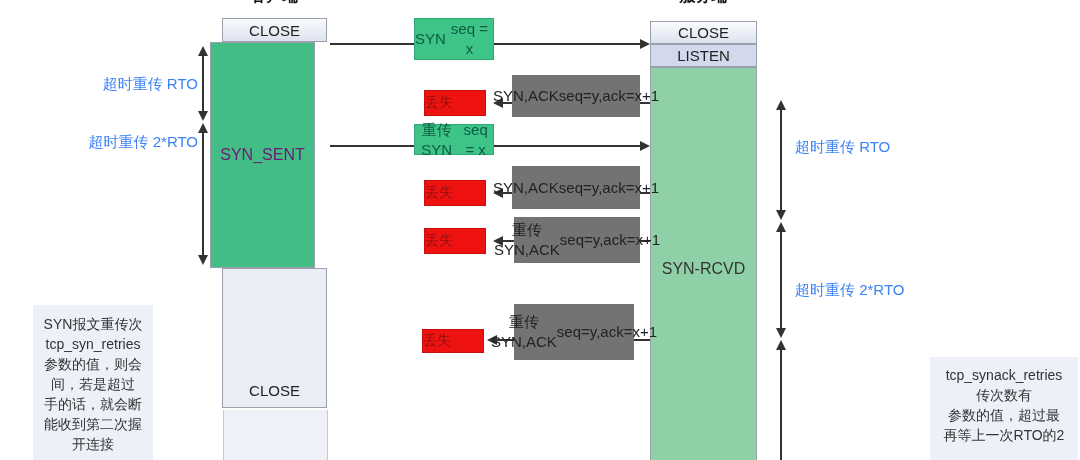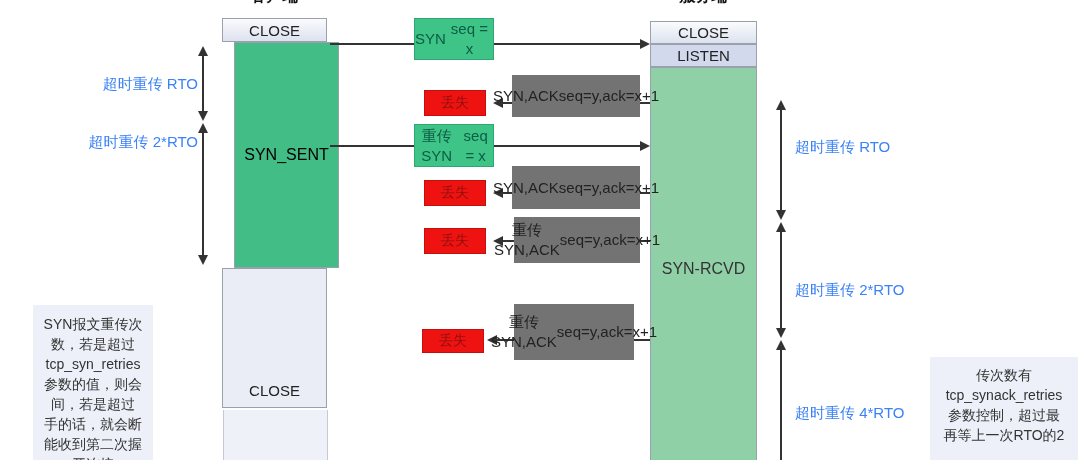--- a/index.html
+++ b/index.html
@@ -12,37 +12,37 @@
   .arr-left{border-top:5px solid transparent;border-bottom:5px solid transparent;border-right:10px solid #333;}
   .arr-up{border-left:5px solid transparent;border-right:5px solid transparent;border-bottom:10px solid #333;}
   .arr-down{border-left:5px solid transparent;border-right:5px solid transparent;border-top:10px solid #333;}
   .statebox{position:absolute;border:1px solid #9aa1ad;display:flex;align-items:center;justify-content:center;
             color:#222;font-size:15px;box-sizing:border-box;}
   .hdr{background:linear-gradient(180deg,#fafbfd,#dde2ef);}
   .msgbox{position:absolute;display:flex;flex-direction:row;align-items:center;justify-content:center;
           text-align:center;font-size:15px;line-height:20px;box-sizing:border-box;}
   .green-msg{background:#3ec487;color:#0d5c44;border:1px solid #2da873;}
   .label-msg{background:#737373;color:#222;}
-  .lossbox{position:absolute;background:#ee1311;color:#8f0f0f;display:flex;align-items:center;justify-content:center;
+  .lossbox{position:absolute;background:#ee1311;color:#8f0f0f;display:flex;align-items:center;justify-content:flex-start;
            font-size:14px;border:1px solid #c40f0f;box-sizing:border-box;}
   .ann{position:absolute;color:#3b82f6;font-size:15px;white-space:nowrap;}
   .note{position:absolute;background:#edf0f8;color:#333;font-size:14px;text-align:center;
         line-height:20px;box-sizing:border-box;overflow:hidden;margin-top:20px;}
   .colhdr{position:absolute;top:-14px;font-size:16px;font-weight:bold;color:#111;text-align:center;}
 </style>
 </head>
 <body>
 
 <div class="scene">
 
   <div class="colhdr" style="left:222px;width:105px;">客户端</div>
   <div class="statebox hdr" style="left:222px;top:18px;width:105px;height:24px;">
     <span>CLOSE</span>
   </div>
-  <div class="statebox" style="left:234px;top:42px;width:105px;height:226px;background:#42bd86;font-size:16px;color:#000000;">
+  <div class="statebox" style="left:210px;top:42px;width:105px;height:226px;background:#42bd86;font-size:16px;color:#701a75;">
     <span>SYN_SENT</span>
   </div>
   <div class="statebox" style="left:222px;top:268px;width:105px;height:140px;background:#eaedf6;">
     <span style="position:absolute;bottom:8px;left:0;right:0;text-align:center;">CLOSE</span>
   </div>
   <div style="position:absolute;left:223px;top:410px;width:105px;height:55px;background:#eef1f8;border-left:1px solid #c3c9d6;border-right:1px solid #c3c9d6;box-sizing:border-box;"></div>
 
   <div class="colhdr" style="left:650px;width:107px;">服务端</div>
   <div class="statebox hdr" style="left:650px;top:21px;width:107px;height:23px;">
     <span>CLOSE</span>
@@ -78,21 +78,21 @@
   </div>
 
   <div class="msgbox label-msg" style="left:512px;top:75px;width:128px;height:42px;">
     <div>SYN,ACK</div>
     <div>seq=y,ack=x+1</div>
   </div>
   <div class="lossbox" style="left:424px;top:90px;width:62px;height:26px;">
     <span>丢失</span>
   </div>
 
-  <div class="msgbox green-msg" style="left:414px;top:124px;width:80px;height:43px;">
+  <div class="msgbox green-msg" style="left:414px;top:124px;width:80px;height:31px;">
     <div>重传SYN</div>
     <div>seq = x</div>
   </div>
 
   <div class="msgbox label-msg" style="left:512px;top:166px;width:128px;height:43px;">
     <div>SYN,ACK</div>
     <div>seq=y,ack=x+1</div>
   </div>
   <div class="lossbox" style="left:424px;top:180px;width:62px;height:26px;">
     <span>丢失</span>
@@ -126,33 +126,31 @@
   <div class="arr arr-up" style="left:776px;top:100px;"></div>
   <div class="vline" style="left:780px;top:108px;height:104px;"></div>
   <div class="arr arr-down" style="left:776px;top:210px;"></div>
   <div class="arr arr-up" style="left:776px;top:222px;"></div>
   <div class="vline" style="left:780px;top:230px;height:100px;"></div>
   <div class="arr arr-down" style="left:776px;top:328px;"></div>
   <div class="arr arr-up" style="left:776px;top:340px;"></div>
   <div class="vline" style="left:780px;top:348px;height:112px;"></div>
   <div class="ann" style="left:795px;top:138px;">超时重传 RTO</div>
   <div class="ann" style="left:795px;top:281px;">超时重传 2*RTO</div>
-  <div class="ann" style="left:795px;top:404px;">超时重传 4*RTO</div>
 
   <div class="note" style="left:33px;top:285px;width:120px;height:175px;padding-top:9px;">
     <div>SYN报文重传次</div>
-    <div>数，若是超过</div>
     <div>tcp_syn_retries</div>
     <div>参数的值，则会</div>
     <div>间，若是超过</div>
     <div>手的话，就会断</div>
     <div>能收到第二次握</div>
     <div>开连接</div>
   </div>
 
   <div class="note" style="left:930px;top:337px;width:148px;height:123px;padding-top:8px;">
+    <div>tcp_synack_retries</div>
     <div>传次数有</div>
-    <div>tcp_synack_retries</div>
-    <div>参数控制，超过最</div>
+    <div>参数的值，超过最</div>
     <div>再等上一次RTO的2</div>
   </div>
 
 </div>
 
 </body></html>

